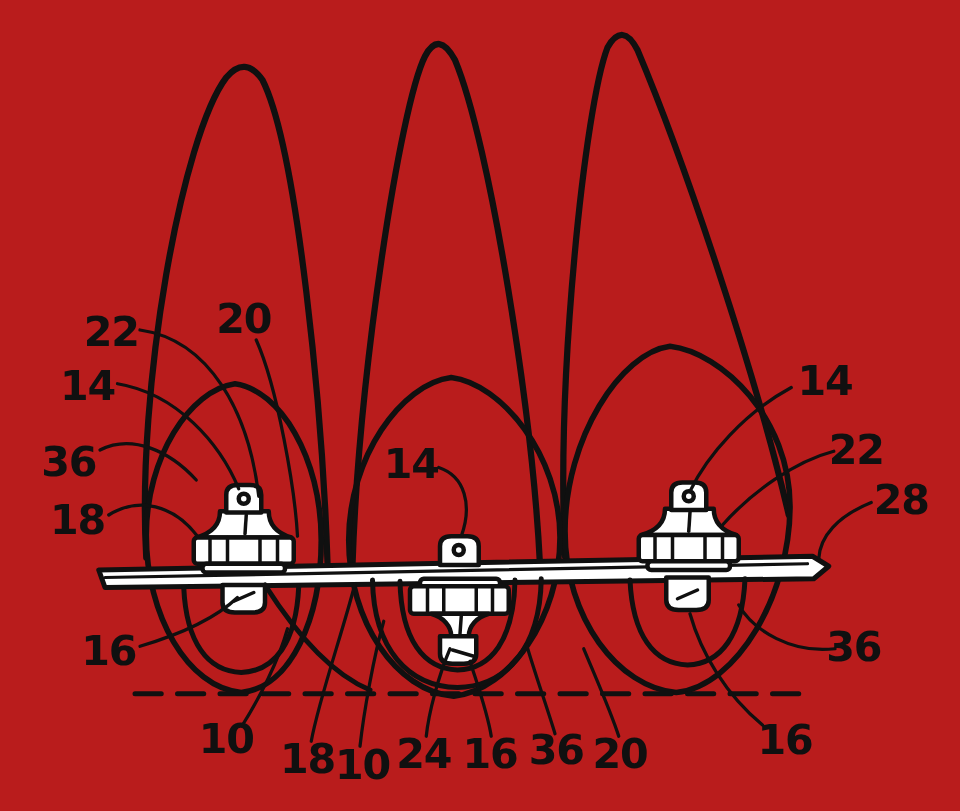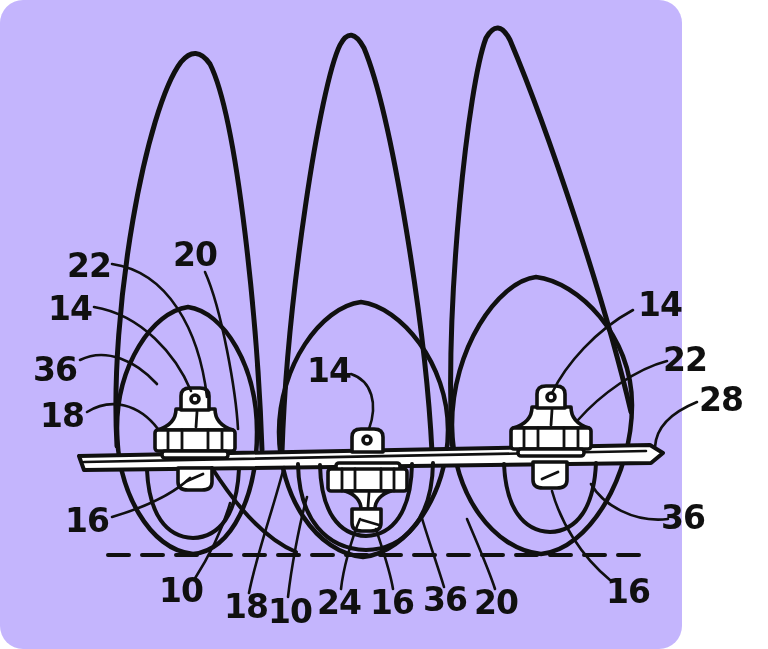--- a/index.html
+++ b/index.html
@@ -6,24 +6,23 @@
     margin: 0;
     padding: 0;
     background: #ffffff;
     width: 768px;
     height: 649px;
     overflow: hidden;
     font-family: "DejaVu Sans", sans-serif;
   }
   .stage {
     position: relative;
-    width: 682px;
+    width: 768px;
     height: 649px;
-    background: #c4b5fd;
-    border-radius: 23px;
+    background: #b91c1c;
   }
   svg { display: block; }
   .ink       { fill: none; stroke-linecap: round; stroke-linejoin: round; }
   .w-loop    { stroke-width: 5; }
   .w-egg     { stroke-width: 4.5; }
   .w-part    { stroke-width: 3.6; }
   .w-bar     { stroke-width: 4; }
   .w-coil    { stroke-width: 4; }
   .w-leader  { stroke-width: 2.6; }
   .w-tick    { stroke-width: 2.8; }

